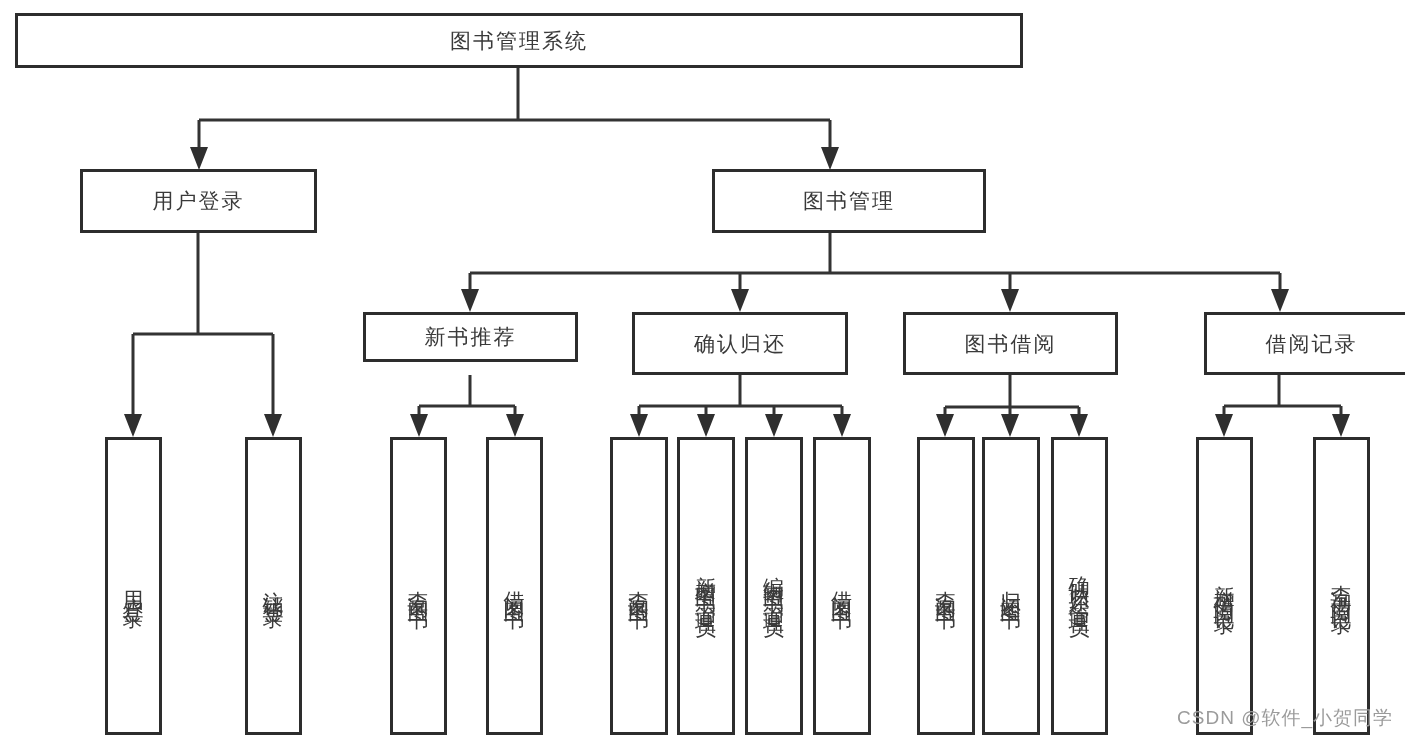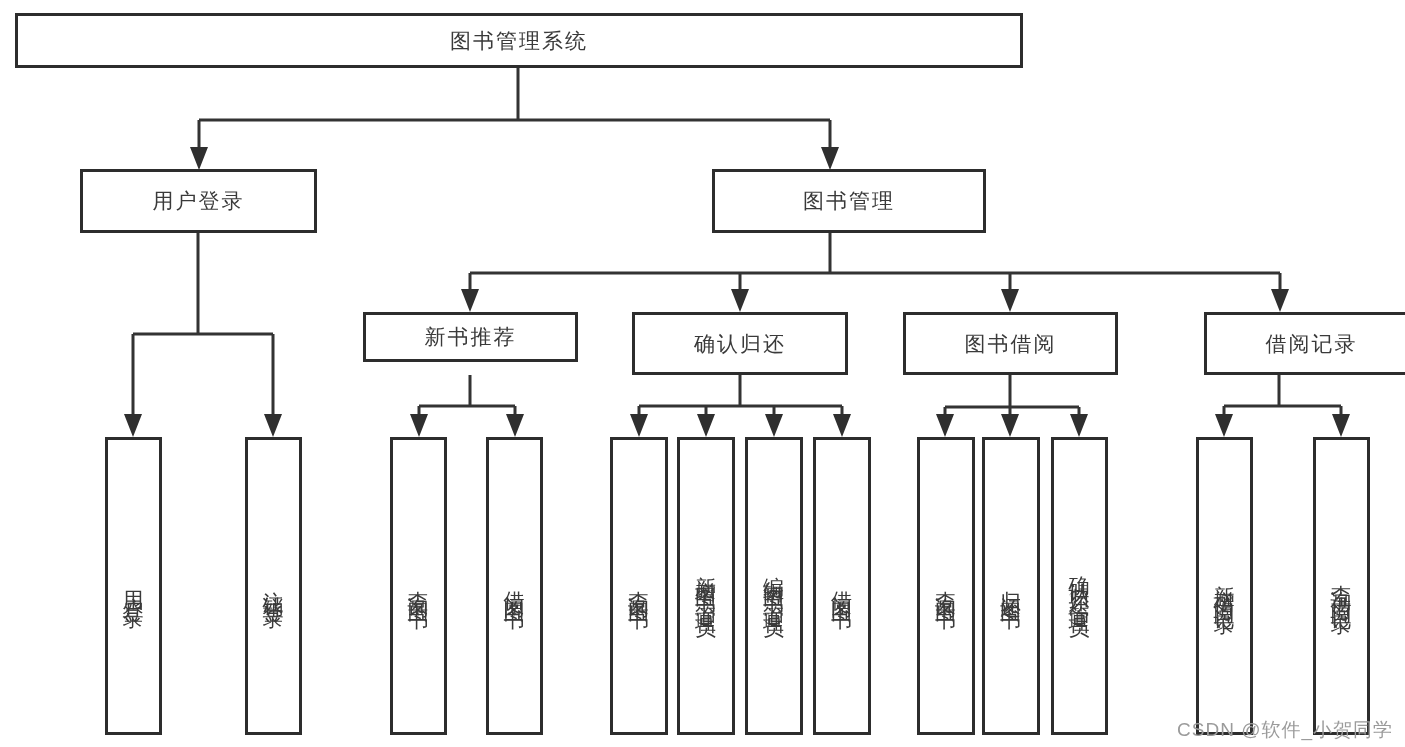--- a/index.html
+++ b/index.html
@@ -39,21 +39,21 @@
   .box.v span {
     writing-mode: vertical-rl;
     text-orientation: mixed;
     font-size: 21px;
     letter-spacing: 6px;
     line-height: 1;
   }
   .watermark {
     position: absolute;
     right: 12px;
-    bottom: 4px;
+    bottom: 16px;
     font-size: 19px;
     letter-spacing: 1px;
     color: #9b9b9b;
     white-space: nowrap;
   }
 </style>
 </head>
 <body>
 
 <div class="stage">

